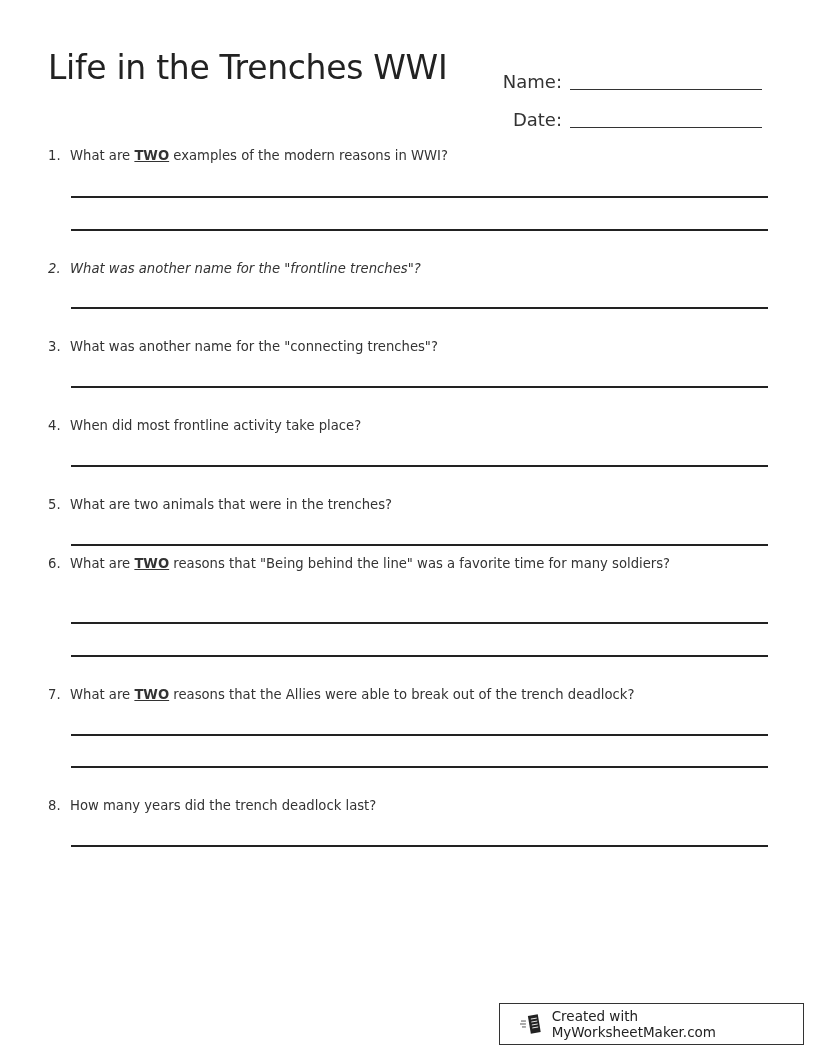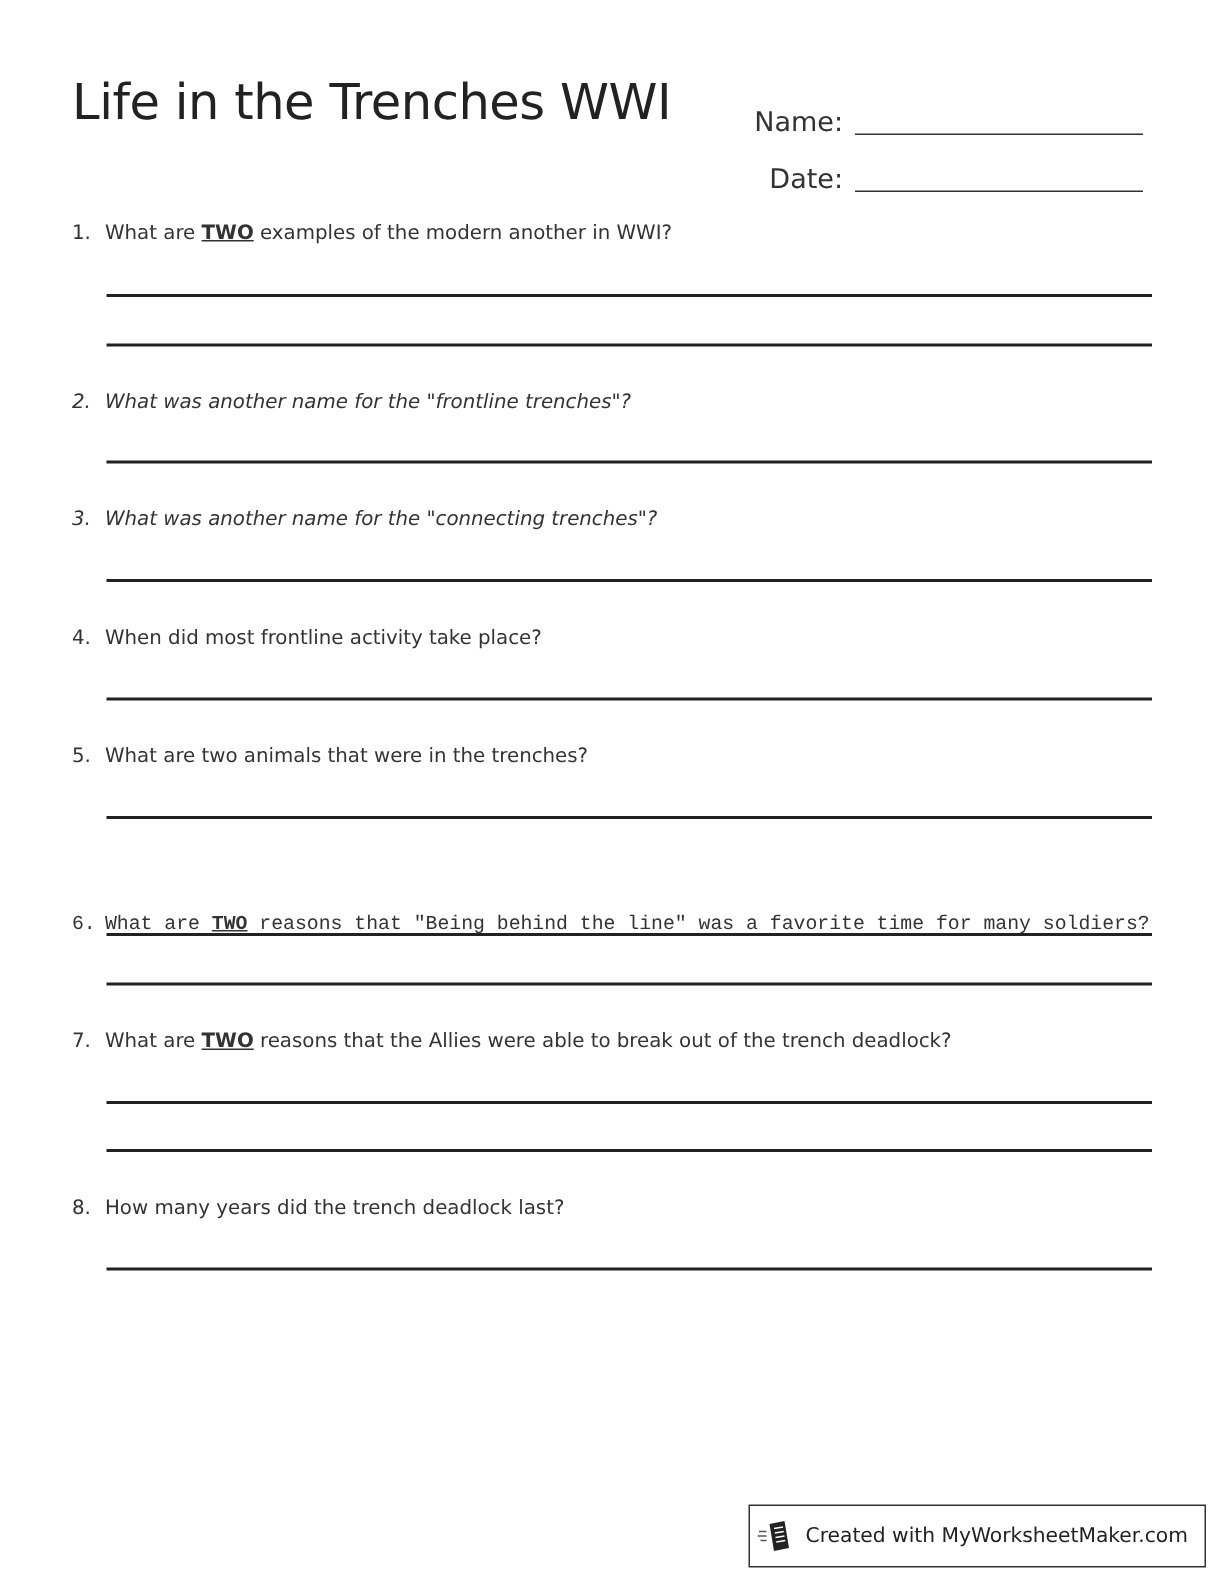--- a/index.html
+++ b/index.html
@@ -9,64 +9,64 @@
            color:#222; letter-spacing:-0.3px; margin:0; white-space:nowrap;text-align:center; }
   .field { position:absolute; display:flex; align-items:flex-end;margin-top:19px; }
   .field-label { font-size:18px; color:#333; text-align:right; width:70px; margin-right:8px; }
   .field-line { width:192px; border-bottom:1.5px solid #333; height:1px; margin-bottom:2px; }
   .q { position:absolute; left:48px; font-size:13.2px; color:#333; white-space:nowrap; }
   .q .num { display:inline-block; width:22px; }
   .q .em { font-weight:bold; text-decoration:underline; }
   .line { position:absolute; left:71px; width:697px; border-top:2px solid #222; height:0; }
   .badge { position:absolute; left:499px; top:1003px; width:305px; height:42px;
            border:1.5px solid #333; box-sizing:border-box; display:flex; align-items:center;
-           padding-left:5px; font-size:13.5px; color:#222; }
+           padding-left:20px; font-size:13.5px; color:#222; }
   .badge svg { margin-right:8px; }
 </style>
 </head>
 <body>
 
 <h1 class="title">Life in the Trenches WWI</h1>
 
 <div class="field" style="left:492px; top:52px;">
   <span class="field-label">Name:</span>
   <span class="field-line"></span>
 </div>
 <div class="field" style="left:492px; top:90px;justify-content:center;">
   <span class="field-label">Date:</span>
   <span class="field-line"></span>
 </div>
 
 <div class="q" style="top:148px;">
-  <span class="num">1.</span><span>What are </span><span class="em">TWO</span><span> examples of the modern another in WWI?</span>
+  <span class="num">1.</span><span>What are </span><span class="em">TWO</span><span> examples of the modern reasons in WWI?</span>
 </div>
 <div class="line" style="top:196px;"></div>
 <div class="line" style="top:229px;"></div>
 
 <div class="q" style="top:261px;font-style:italic;">
   <span class="num">2.</span><span>What was another name for the "frontline trenches"?</span>
 </div>
 <div class="line" style="top:307px;"></div>
 
-<div class="q" style="top:339px;font-style:italic;">
+<div class="q" style="top:339px;">
   <span class="num">3.</span><span>What was another name for the "connecting trenches"?</span>
 </div>
 <div class="line" style="top:386px;"></div>
 
 <div class="q" style="top:418px;">
   <span class="num">4.</span><span>When did most frontline activity take place?</span>
 </div>
 <div class="line" style="top:465px;"></div>
 
 <div class="q" style="top:497px;">
   <span class="num">5.</span><span>What are two animals that were in the trenches?</span>
 </div>
 <div class="line" style="top:544px;"></div>
 
-<div class="q" style="top:608px;font-family:Liberation Mono, monospace;">
+<div class="q" style="top:556px;">
   <span class="num">6.</span><span>What are </span><span class="em">TWO</span><span> reasons that "Being behind the line" was a favorite time for many soldiers?</span>
 </div>
 <div class="line" style="top:622px;"></div>
 <div class="line" style="top:655px;"></div>
 
 <div class="q" style="top:687px;">
   <span class="num">7.</span><span>What are </span><span class="em">TWO</span><span> reasons that the Allies were able to break out of the trench deadlock?</span>
 </div>
 <div class="line" style="top:734px;"></div>
 <div class="line" style="top:766px;"></div>

